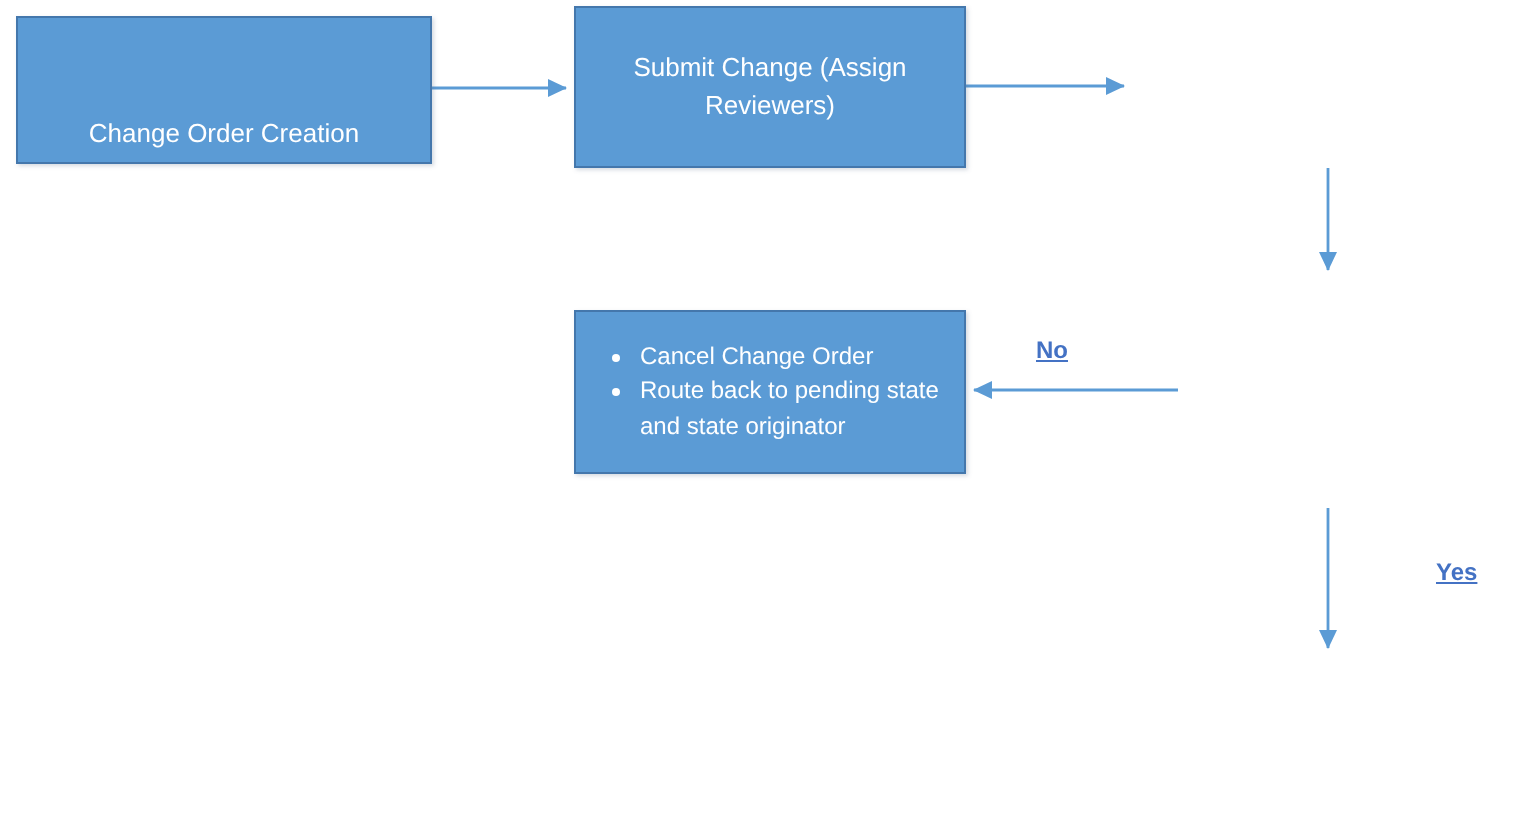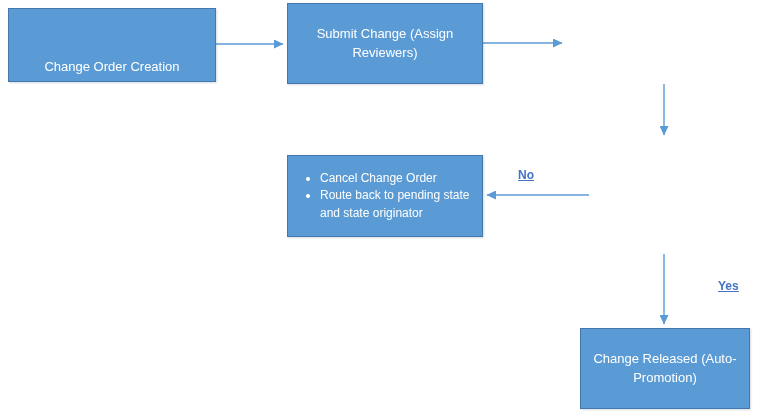--- a/index.html
+++ b/index.html
@@ -125,20 +125,17 @@
 
 
 
   <div class="node node-cancel-change-order">
     <ul>
       <li>Cancel Change Order</li>
       <li>Route back to pending state and state originator</li>
     </ul>
   </div>
 
-  <div class="node node-change-released">
-    <span>Change Released (Auto-Promotion)</span>
-  </div>
 
   <div class="edge-label edge-label-no">No</div>
   <div class="edge-label edge-label-yes">Yes</div>
 
 </div>
 
 </body></html>

